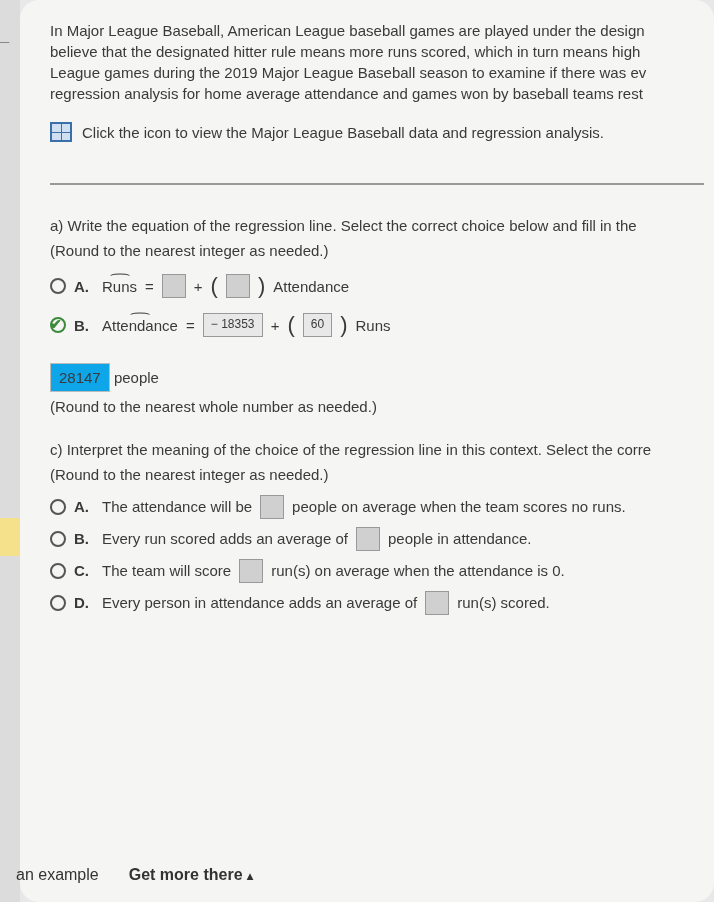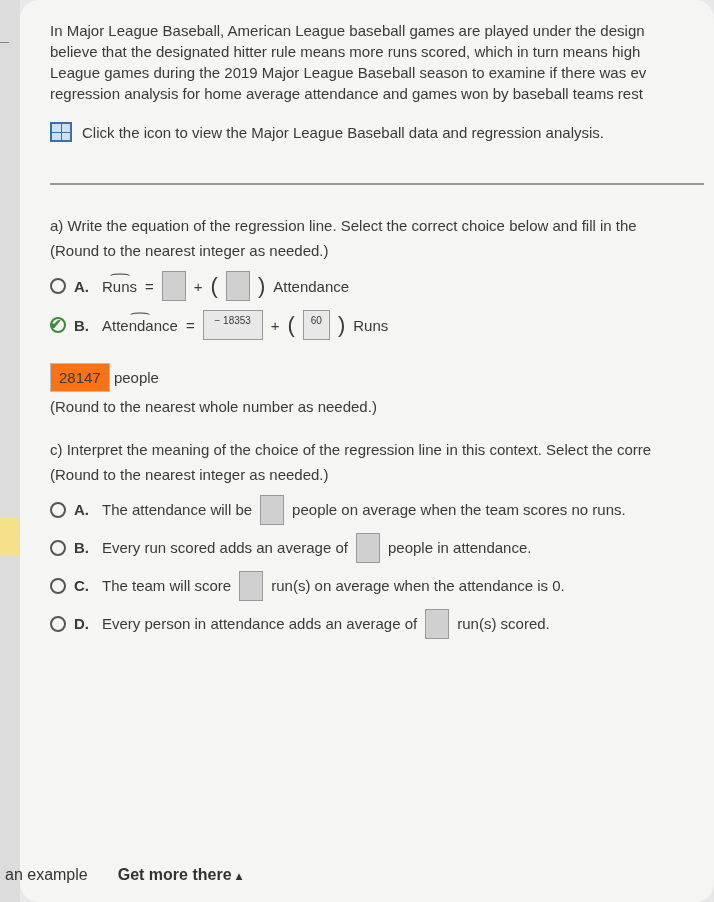--- a/index.html
+++ b/index.html
@@ -121,59 +121,59 @@
       content: '⌢';
       position: absolute;
       top: -12px;
       left: 50%;
       transform: translateX(-50%) scaleX(2.5);
       font-size: 14px;
     }
     .fill-box {
       display: inline-block;
       min-width: 24px;
-      height: 30px;
+      height: 24px;
       background: #d0d0d0;
       border: 1px solid #999;
       vertical-align: middle;
       text-align: center;
       line-height: 20px;
-      font-size: 10px;
+      font-size: 12px;
       padding: 0 7px;
     }
     .fill-box.filled {
       background: #e8e8e8;
     }
     .fill-box.wide {
       min-width: 60px;
     }
     .paren {
       font-size: 22px;
       vertical-align: middle;
     }
     .answer-box {
       display: inline-block;
-      background: #f97316;
+      background: #0ea5e9;
       border: 1px solid #bbb;
       padding: 3px 8px;
       font-size: 15px;
       margin-bottom: 4px;
     }
     .yellow-strip {
       position: absolute;
       left: 0;
       top: 518px;
       width: 20px;
       height: 38px;
       background: #f5e08c;
     }
     .bottom-bar {
       position: absolute;
       bottom: 18px;
-      left: 5px;
+      left: 16px;
       display: flex;
       gap: 30px;
       font-size: 16px;
       color: #333;
       font-weight: bold;
     }
     .bottom-link {
       font-weight: normal;
     }
     .dropdown-caret {

